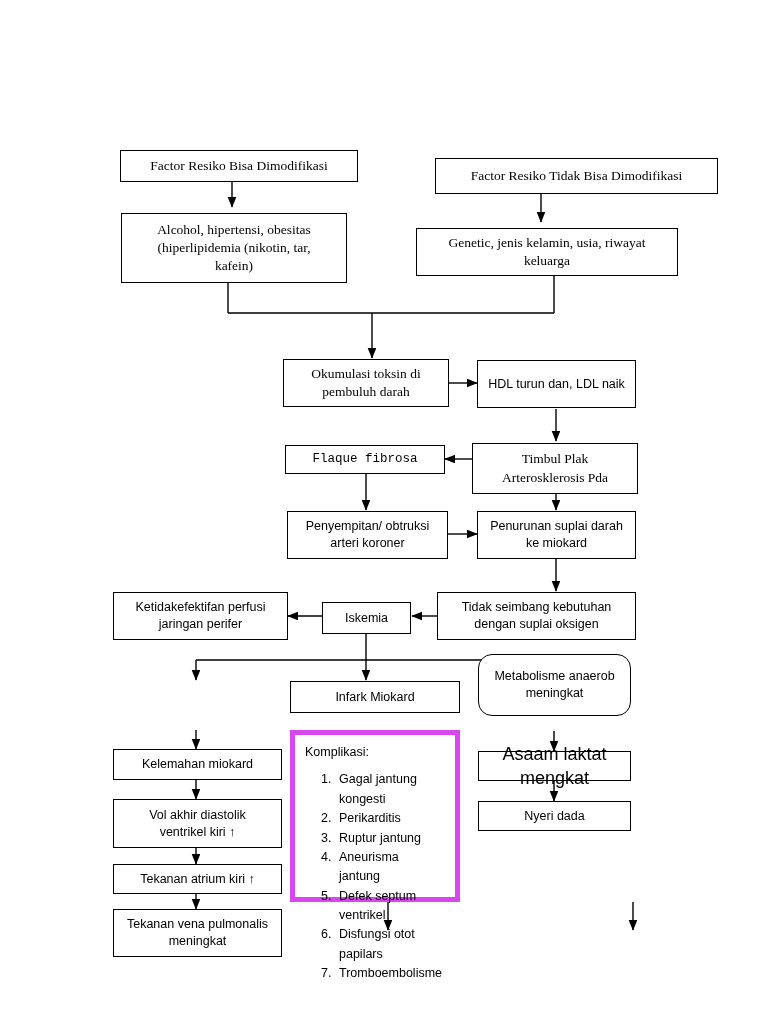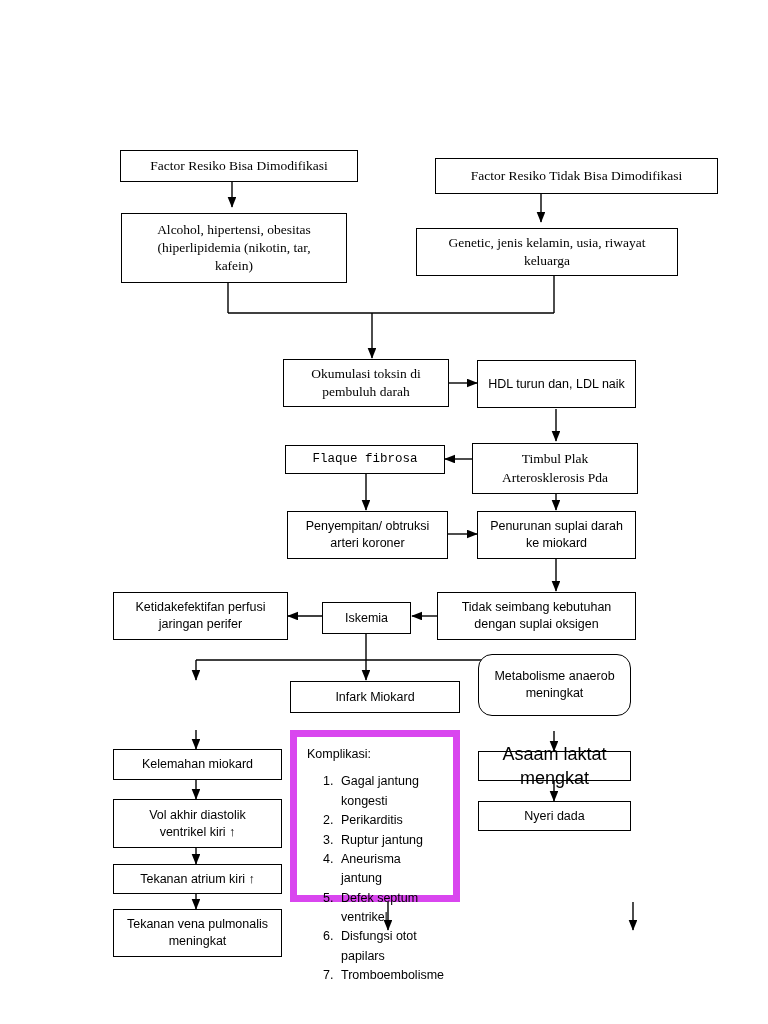--- a/index.html
+++ b/index.html
@@ -37,21 +37,21 @@
   .node.serif {
     font-family: "Liberation Serif", serif;
   }
   .node .txt {
     display: block;
     white-space: pre-line;
   }
   .complications {
     position: absolute;
     box-sizing: border-box;
-    border: 7px solid #d946ef;
+    border: 5px solid #d946ef;
     background: #ffffff;
     padding: 8px 10px 6px 10px;
     z-index: 2;
     font-size: 12.5px;
     line-height: 1.55;
   }
   .complications .chead {
     display: block;
     margin-bottom: 2px;
   }

